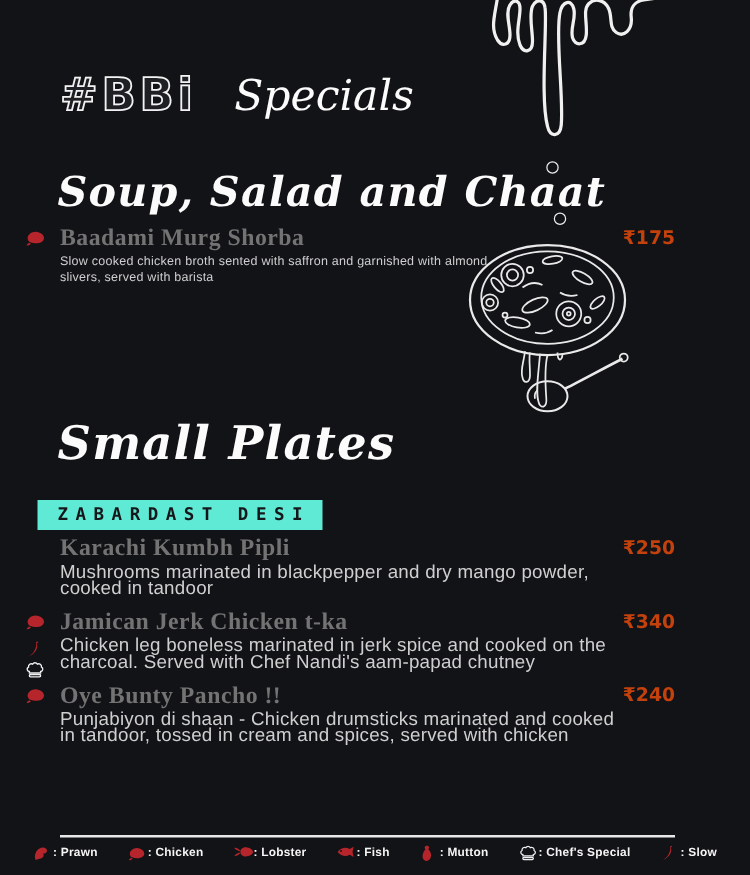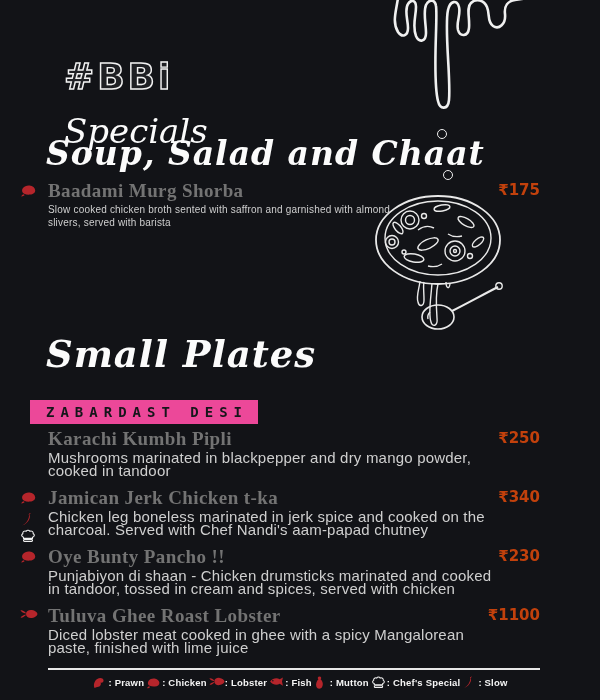--- a/index.html
+++ b/index.html
@@ -10,34 +10,34 @@
     font-family:"Liberation Sans", sans-serif;
   }
   
   .drip-art { position:absolute; left:388px; top:-2px; }
   .droplet { position:absolute; width:10px; height:10px; border:1.6px solid #eee; border-radius:50%; }
   .droplet.d1 { left:437px; top:129px; }
   .droplet.d2 { left:443px; top:170px; }
   .bowl-art { position:absolute; left:358px; top:186px; }
 
   
-  .brand { position:absolute; left:48px; top:56px; display:flex; align-items:baseline; gap:14px;flex-direction:column; }
+  .brand { position:absolute; left:48px; top:56px; display:flex; align-items:baseline; gap:30px; }
   .brand-hash {
     font-family:"DejaVu Sans", sans-serif; font-weight:700; font-size:36px; letter-spacing:3px;
     color:rgba(255,255,255,0.06); -webkit-text-stroke:1.4px #f2f2f2;
   }
   .script { font-family:"DejaVu Serif", serif; font-style:italic; color:#fbfbfb; }
-  .brand-script { font-size:34px;margin-left:16px; }
+  .brand-script { font-size:34px; }
 
   .section-heading { position:absolute; left:46px; font-size:33px; letter-spacing:1px; }
   .soup-heading { top:134px; }
   .plates-heading { top:332px; font-size:37px; }
 
   .subheading-box {
-    position:absolute; left:30px; top:400px; background:#ec4899; color:#15161a;
+    position:absolute; left:30px; top:400px; background:#5eead4; color:#15161a;
     font-family:"DejaVu Sans Mono", monospace; font-weight:700; font-size:14px;
     letter-spacing:6px; padding:4px 10px 4px 16px;
   }
 
   
   .soup-item { position:absolute; left:48px; top:180px; width:492px; }
   .items-list { position:absolute; left:48px; top:428px; width:492px; }
   .item { position:relative; margin-bottom:10px; }
   .item-head { position:relative; }
   .item-name {
@@ -52,21 +52,21 @@
     font-size:15px; line-height:13px; color:#cfcfcf; max-width:445px; margin-top:1px;
     letter-spacing:0.2px;
   }
   .soup-item .item-desc { max-width:370px; font-size:10px; }
   .tag-icon { position:absolute; left:-28px; top:3px; width:18px; height:14px; }
   .margin-icons { position:absolute; left:-28px; top:26px; display:flex; flex-direction:column; gap:2px; }
   .margin-icons span { width:16px; height:14px; display:block; }
 
   
   .footer-divider { position:absolute; left:48px; top:668px; width:492px; height:2px; background:#e8e8e8; }
-  .legend { position:absolute; left:0; top:676px; width:600px; display:flex; justify-content:center; align-items:center; gap:2px; }
+  .legend { position:absolute; left:0; top:676px; width:600px; display:flex; justify-content:center; align-items:center; gap:24px; }
   .legend-item { display:flex; align-items:center; gap:2px; }
   .legend-item .lg-icon { width:14px; height:13px; display:inline-block; }
   .legend-item .lg-label { font-size:9.5px; font-weight:700; color:#f5f5f5; letter-spacing:0.2px; }
   svg { display:block; }
 </style>
 </head>
 <body>
 
 <div class="menu-page">
 
@@ -173,37 +173,25 @@
     </div>
 
     <div class="item">
       <div class="item-head">
         <span class="tag-icon">
           <svg width="17" height="14" viewBox="0 0 17 14">
               <path d="M4.2 10.8 C2.0 9.8 1.4 7.0 3.0 5.0 C4.4 3.2 7.0 2.2 9.6 2.5 C12.6 2.9 15.0 4.8 15.2 7.2 C15.4 9.6 13.0 11.4 10.0 11.6 C7.8 11.8 5.8 11.5 4.2 10.8 Z M3.4 11.2 C2.0 12.0 1.2 12.8 1.4 13.4 C2.4 13.6 3.8 12.9 4.8 12.0 Z" fill="#b5252b"></path>
             </svg>
         </span>
         <h3 class="item-name">Oye Bunty Pancho !!</h3>
-        <span class="item-price">₹230</span>
+        <span class="item-price">₹240</span>
       </div>
       <p class="item-desc">Punjabiyon di shaan - Chicken drumsticks marinated and cooked in tandoor, tossed in cream and spices, served with chicken</p>
     </div>
 
-    <div class="item">
-      <div class="item-head">
-        <span class="tag-icon">
-          <svg width="18" height="12" viewBox="0 0 18 12">
-              <path d="M6 6 C6 3 9 1.5 12 2 C15 2.5 17 4 17.5 6 C17 8 15 9.5 12 10 C9 10.5 6 9 6 6 Z M6 5 C4 3 2 2 0.5 2.5 C1.5 4 3.5 5 5.5 5.5 Z M6 7 C4 9 2 10 0.5 9.5 C1.5 8 3.5 7 5.5 6.5 Z" fill="#b5252b"></path>
-            </svg>
-        </span>
-        <h3 class="item-name">Tuluva Ghee Roast Lobster</h3>
-        <span class="item-price">₹1100</span>
-      </div>
-      <p class="item-desc">Diced lobster meat cooked in ghee with a spicy Mangalorean paste, finished with lime juice</p>
-    </div>
 
   </div>
 
   <div class="footer-divider"></div>
   <div class="legend">
 
     <span class="legend-item">
       <span class="lg-icon">
         <svg width="13" height="13" viewBox="0 0 13 13">
             <path d="M2.5 12 C1.2 9 2.2 5 5.2 3 C8 1.2 11 2 11.5 4 C12 6 10 7.2 8.5 6.5 C9.6 8.2 8.5 10.3 6.5 10.8 C5 11.2 3.6 11.6 2.5 12 Z" fill="#b5252b"></path>

